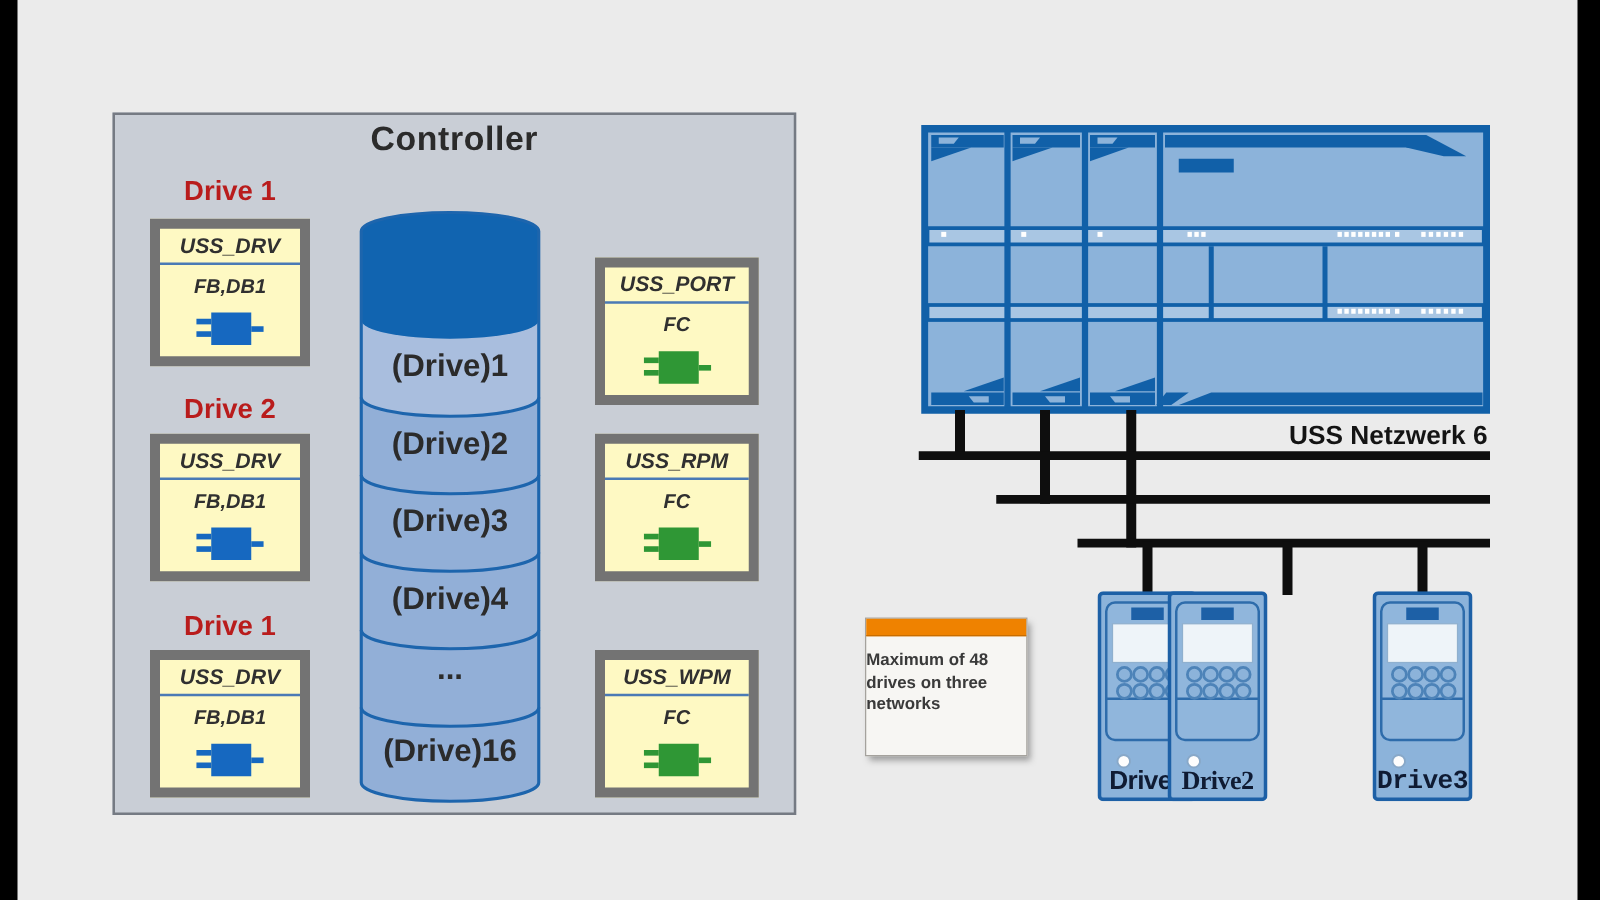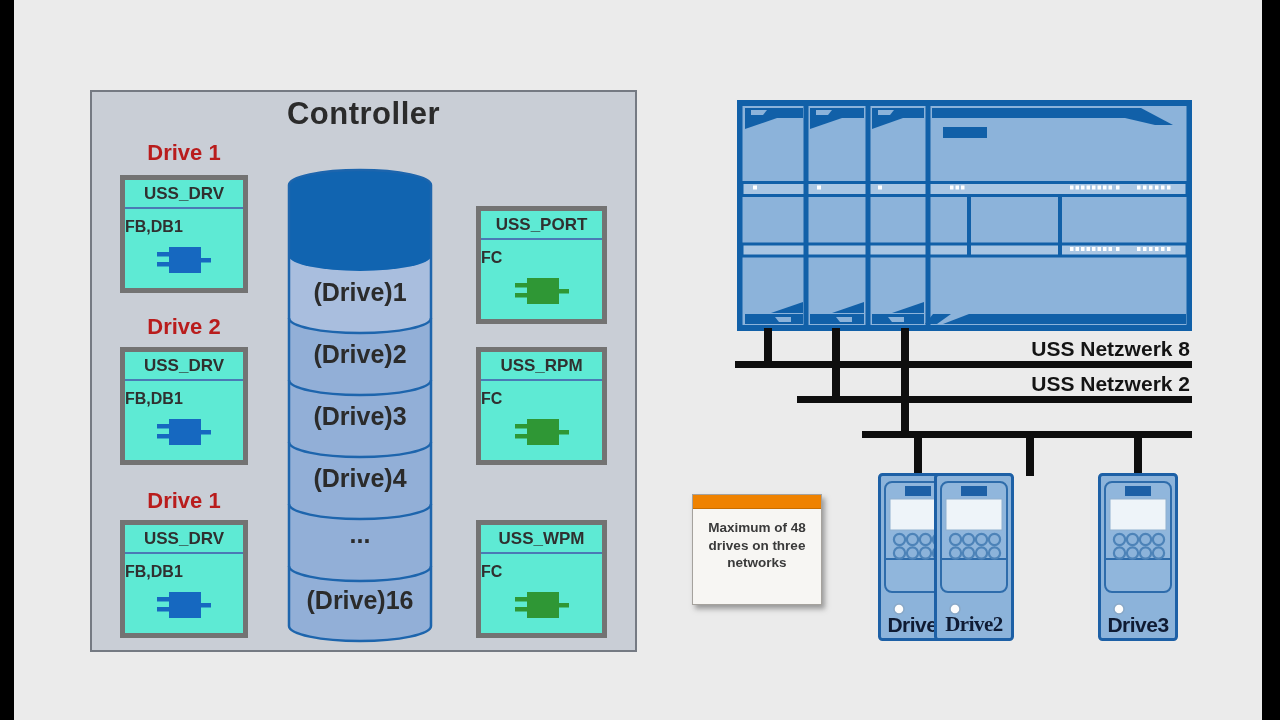--- a/index.html
+++ b/index.html
@@ -6,49 +6,49 @@
   .stage{position:relative;width:1280px;height:720px;background:#ebebeb;
          font-family:"Liberation Sans",sans-serif;overflow:hidden;}
   .edge-bar{position:absolute;top:0;height:720px;background:#000;}
   .edge-left{left:0;width:14px;}
   .edge-right{left:1262px;width:18px;}
 
   
   .panel{position:absolute;left:90px;top:90px;width:547px;height:562px;
          background:#c9ced6;border:2px solid #757a83;box-sizing:border-box;}
   .panel-title{position:absolute;left:0;top:4px;width:100%;text-align:center;
-         font-size:31px;font-weight:bold;color:#2b2b2b;letter-spacing:.5px;}
+         font-size:27px;font-weight:bold;color:#2b2b2b;letter-spacing:.5px;}
   .group-label{position:absolute;width:128px;text-align:center;font-size:22px;
          font-weight:bold;color:#b91c1c;height:26px;line-height:26px;}
-  .block{position:absolute;background:#5eead4;border:5px solid #737373;box-sizing:border-box;}
+  .block{position:absolute;background:#fef9c3;border:8px solid #737373;box-sizing:border-box;font-style:italic;}
   .block-l{width:128px;height:118px;}
   .block-r{width:131px;height:118px;}
   .block-header{height:27px;line-height:27px;text-align:center;font-weight:bold;
          font-size:17px;color:#303030;border-bottom:2px solid #4a7ab5;}
-  .block-body{text-align:left;font-weight:bold;font-size:16px;color:#303030;margin-top:9px;}
+  .block-body{text-align:center;font-weight:bold;font-size:16px;color:#303030;margin-top:9px;}
   .block-icon{display:block;margin:9px auto 0;}
   .icon-blue .fb{fill:#1668c0;}
   .icon-green .fb{fill:#2f9735;}
 
   
   .cyl-svg{position:absolute;left:286px;top:168px;}
   .cyl-label{font-size:25px;font-weight:bold;fill:#2b2b2b;text-anchor:middle;
          font-family:"Liberation Sans",sans-serif;}
   .plc-svg{position:absolute;left:737px;top:98px;}
 
   
   .net-line{position:absolute;background:#0e0e0e;}
   .net-label{position:absolute;right:90px;text-align:right;font-size:21px;font-weight:bold;
          color:#141414;height:24px;line-height:24px;white-space:nowrap;}
 
   
   .note{position:absolute;left:692px;top:494px;width:130px;height:111px;background:#f7f6f3;
         border:1px solid #a5a29d;box-shadow:3px 4px 5px rgba(90,90,90,.55);box-sizing:border-box;}
   .note-header{height:13px;background:#ef8200;border-bottom:1px solid #c86d00;}
-  .note-body{padding-top:10px;text-align:center;font-size:13.5px;font-weight:bold;
+  .note-body{padding-top:10px;font-size:13.5px;font-weight:bold;
         color:#3a3a3a;line-height:1.3;}
 
   
   .drive{position:absolute;top:473px;width:80px;height:168px;}
   .drive-label{position:absolute;left:0;right:0;bottom:4px;text-align:center;font-size:21px;
         font-weight:bold;color:#0f1b33;letter-spacing:-0.5px;}
 </style>
 </head>
 <body>
 
@@ -235,22 +235,21 @@
   <div class="net-line" style="left:764px;top:328px;width:8px;height:40px;"></div>
   <div class="net-line" style="left:832px;top:328px;width:8px;height:75px;"></div>
   <div class="net-line" style="left:901px;top:328px;width:8px;height:110px;"></div>
   <div class="net-line" style="left:735px;top:361px;width:457px;height:7px;"></div>
   <div class="net-line" style="left:797px;top:396px;width:395px;height:7px;"></div>
   <div class="net-line" style="left:862px;top:431px;width:330px;height:7px;"></div>
   <div class="net-line" style="left:914px;top:433px;width:8px;height:43px;"></div>
   <div class="net-line" style="left:1026px;top:433px;width:8px;height:43px;"></div>
   <div class="net-line" style="left:1134px;top:433px;width:8px;height:43px;"></div>
 
-  <div class="net-label" style="top:337px;">USS Netzwerk 8</div>
-  <div class="net-label" style="top:372px;">USS Netzwerk 2</div>
+  <div class="net-label" style="top:337px;">USS Netzwerk 6</div>
 
   <div class="note">
     <div class="note-header"></div>
     <div class="note-body">Maximum of 48 drives on three networks</div>
   </div>
 
   <div class="drive" style="left:878px;">
     <svg width="80" height="168" viewBox="0 0 80 168">
       <rect x="1.5" y="1.5" width="77" height="165" rx="3" fill="#8cb3da" stroke="#1d60a6" stroke-width="3"></rect>
       <rect x="7" y="9" width="66" height="110" rx="7" fill="#90b6dc" stroke="#2e6cab" stroke-width="2"></rect>
@@ -285,21 +284,21 @@
           <circle cx="60.5" cy="66.5" r="5.6"></circle>
         <circle cx="21.5" cy="80" r="5.6"></circle>
           <circle cx="34.5" cy="80" r="5.6"></circle>
           <circle cx="47.5" cy="80" r="5.6"></circle>
           <circle cx="60.5" cy="80" r="5.6"></circle>
       </g>
       <circle cx="21" cy="136" r="5" fill="#fdfdfd" stroke="#88a8c8" stroke-width="1.5"></circle>
     </svg>
     <div class="drive-label">Drive2</div>
   </div>
-  <div class="drive" style="left:1098px;">
+  <div class="drive" style="left:1098px;font-family:Liberation Mono, monospace;">
     <svg width="80" height="168" viewBox="0 0 80 168">
       <rect x="1.5" y="1.5" width="77" height="165" rx="3" fill="#8cb3da" stroke="#1d60a6" stroke-width="3"></rect>
       <rect x="7" y="9" width="66" height="110" rx="7" fill="#90b6dc" stroke="#2e6cab" stroke-width="2"></rect>
       <line x1="7" y1="86" x2="73" y2="86" stroke="#2e6cab" stroke-width="2"></line>
       <rect x="27" y="13" width="26" height="10" fill="#1d60a6"></rect>
       <rect x="12" y="26" width="56" height="31" fill="#eef4f9" stroke="#8fb0cf"></rect>
       <g fill="#8cb3da" stroke="#4d83b8" stroke-width="2.2">
         <circle cx="21.5" cy="66.5" r="5.6"></circle>
           <circle cx="34.5" cy="66.5" r="5.6"></circle>
           <circle cx="47.5" cy="66.5" r="5.6"></circle>

